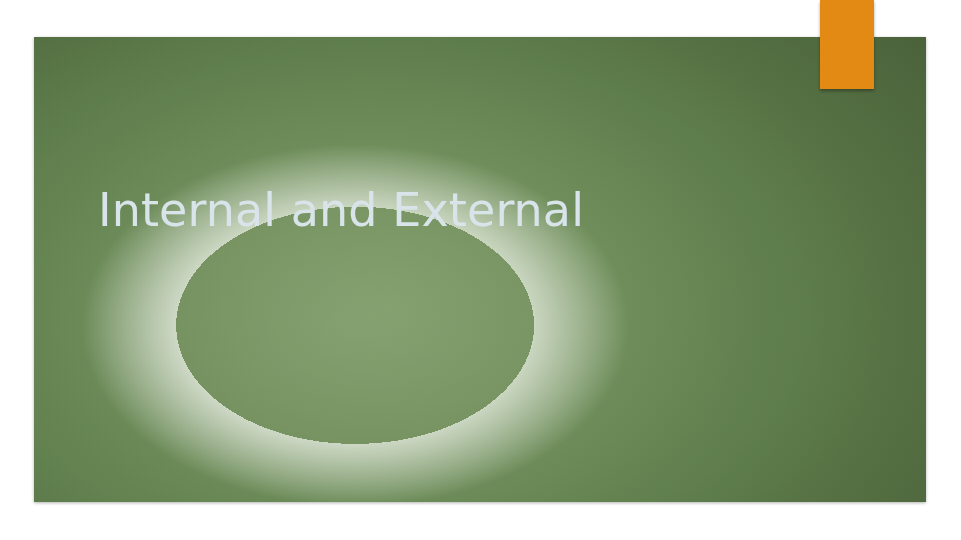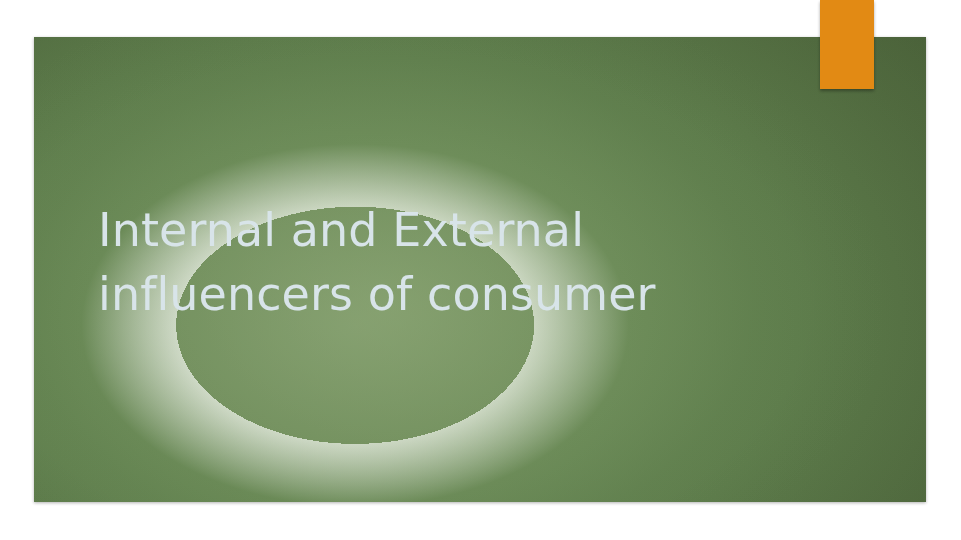--- a/index.html
+++ b/index.html
@@ -78,21 +78,20 @@
     background: #e28a14;
     box-shadow: 0 2px 3px rgba(0,0,0,0.33);
   }
 
   
   .title-block {
     position: absolute;
     left: 98px;
     top: 178px;
     width: 700px;
-    margin-top: 20px;
   }
   .title-line {
     color: #d8e4e9;
     font-family: "DejaVu Sans", sans-serif;
     font-size: 46px;
     font-weight: 400;
     line-height: 64px;
     letter-spacing: 0.1px;
     white-space: nowrap;
   }
@@ -104,16 +103,15 @@
 
   <div class="slide-panel">
     <div class="panel-bloom"></div>
     <div class="panel-vignette"></div>
   </div>
 
   <div class="accent-bar"></div>
 
   <div class="title-block">
     <div class="title-line">Internal and External</div>
-    <div class="title-line">influencers of consumer</div>
   </div>
 
 </div>
 
 </body></html>

